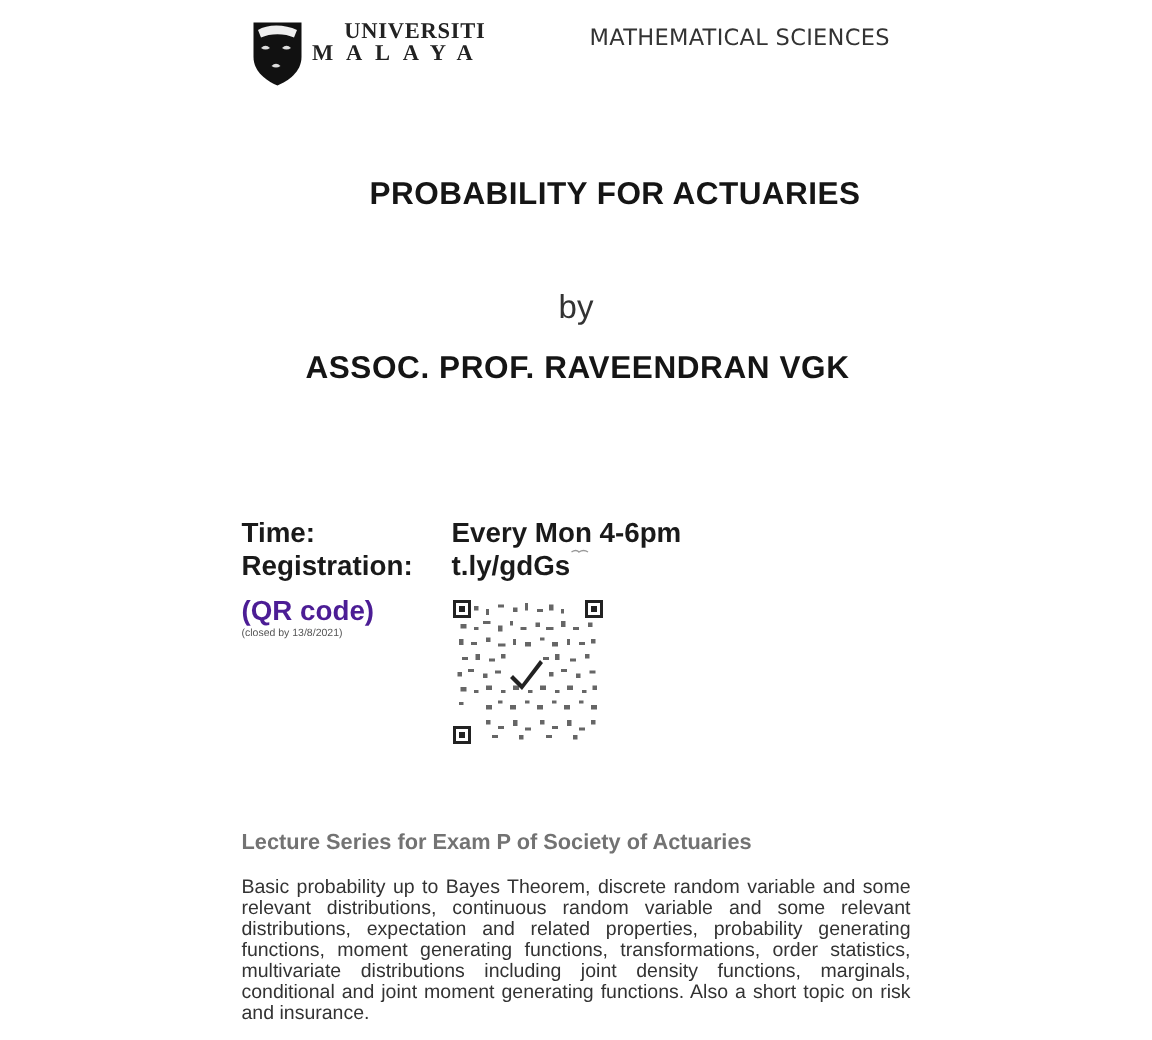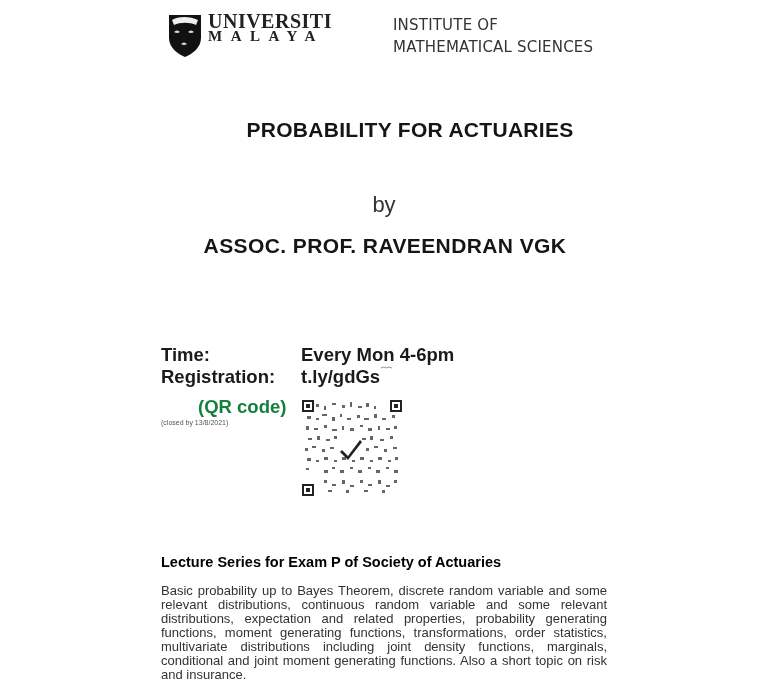--- a/index.html
+++ b/index.html
@@ -1,52 +1,51 @@
 <!DOCTYPE html>
 <html><head>
   <meta charset="utf-8">
   <style>
     html, body { margin: 0; padding: 0; background: #ffffff; }
     body { width: 768px; height: 693px; position: relative; overflow: hidden; font-family: "Liberation Sans", sans-serif; color: #111; }
     .abs { position: absolute; }
     .logo-shield { left: 168px; top: 14px; width: 34px; height: 44px; }
     .uni-name { left: 208px; top: 14px; font-family: "Liberation Serif", serif; font-weight: bold; color: #222; line-height: 15px; }
-    .uni-line1 { font-size: 20px; letter-spacing: 0.5px; text-align: right; }
+    .uni-line1 { font-size: 15px; letter-spacing: 0.5px; text-align: right; }
     .uni-line2 { font-size: 15px; letter-spacing: 8.5px; }
     .institute { left: 393px; top: 14px; font-family: "DejaVu Sans", sans-serif; font-size: 15px; color: #333; line-height: 22px; letter-spacing: 0.2px; }
     .title { left: 0; width: 768px; top: 118px; text-align: center; font-size: 21px; font-weight: bold; color: #151515; letter-spacing: 0.3px; padding-left: 26px; }
     .by { left: 0; width: 768px; top: 192px; text-align: center; font-size: 22px; color: #333; }
     .author { left: 150px; width: 470px; top: 230px; text-align: center; font-size: 21px; font-weight: bold; line-height: 32px; color: #151515; letter-spacing: 0.4px; }
     .info { left: 161px; top: 322px; font-size: 18.5px; font-weight: bold; color: #1a1a1a; }
     .info-row { display: flex; height: 22px; line-height: 22px; }
     .info-label { width: 140px; }
-    .qr-label { left: 161px; top: 396px; font-size: 18.5px; font-weight: bold; color: #15803d; line-height: 22px; margin-left: 37px; }
+    .qr-label { left: 161px; top: 396px; font-size: 18.5px; font-weight: bold; color: #4c1d95; line-height: 22px; }
     .qr-note { left: 161px; top: 419px; font-size: 7px; color: #555; }
     .qr { left: 302px; top: 400px; width: 100px; height: 96px; }
-    .section-heading { left: 161px; top: 554px; font-size: 14.5px; font-weight: bold; color: #000000; }
+    .section-heading { left: 161px; top: 554px; font-size: 14.5px; font-weight: bold; color: #737373; }
     .desc { left: 161px; top: 584px; width: 446px; font-size: 13px; line-height: 14px; color: #333; text-align: justify; }
     .pen-mark { left: 380px; top: 365px; width: 14px; height: 4px; }
   </style>
 </head>
 <body>
 
 <svg class="abs logo-shield" viewBox="0 0 34 44">
   <path d="M1 1 H33 V24 C33 34 24 40 17 43 C10 40 1 34 1 24 Z" fill="#111"></path>
   <path d="M4 6 C10 2 22 2 30 6 L28 11 C22 8 12 8 6 11 Z" fill="#eee"></path>
   <path d="M6 18 q3 -3 6 0 q-3 2 -6 0z" fill="#ddd"></path>
   <path d="M20 18 q3 -3 6 0 q-3 2 -6 0z" fill="#ddd"></path>
   <path d="M13 30 q3 -3 6 0 q-3 2 -6 0z" fill="#ddd"></path>
 </svg>
 <div class="abs uni-name">
   <div class="uni-line1">UNIVERSITI</div>
   <div class="uni-line2">MALAYA</div>
 </div>
 
 <div class="abs institute">
-  <div>INSTITUTE OF</div>
   <div>MATHEMATICAL SCIENCES</div>
 </div>
 
 <div class="abs title">PROBABILITY FOR ACTUARIES</div>
 <div class="abs by">by</div>
 <div class="abs author">
   <div>ASSOC. PROF. RAVEENDRAN VGK</div>
 </div>
 
 <div class="abs info">

